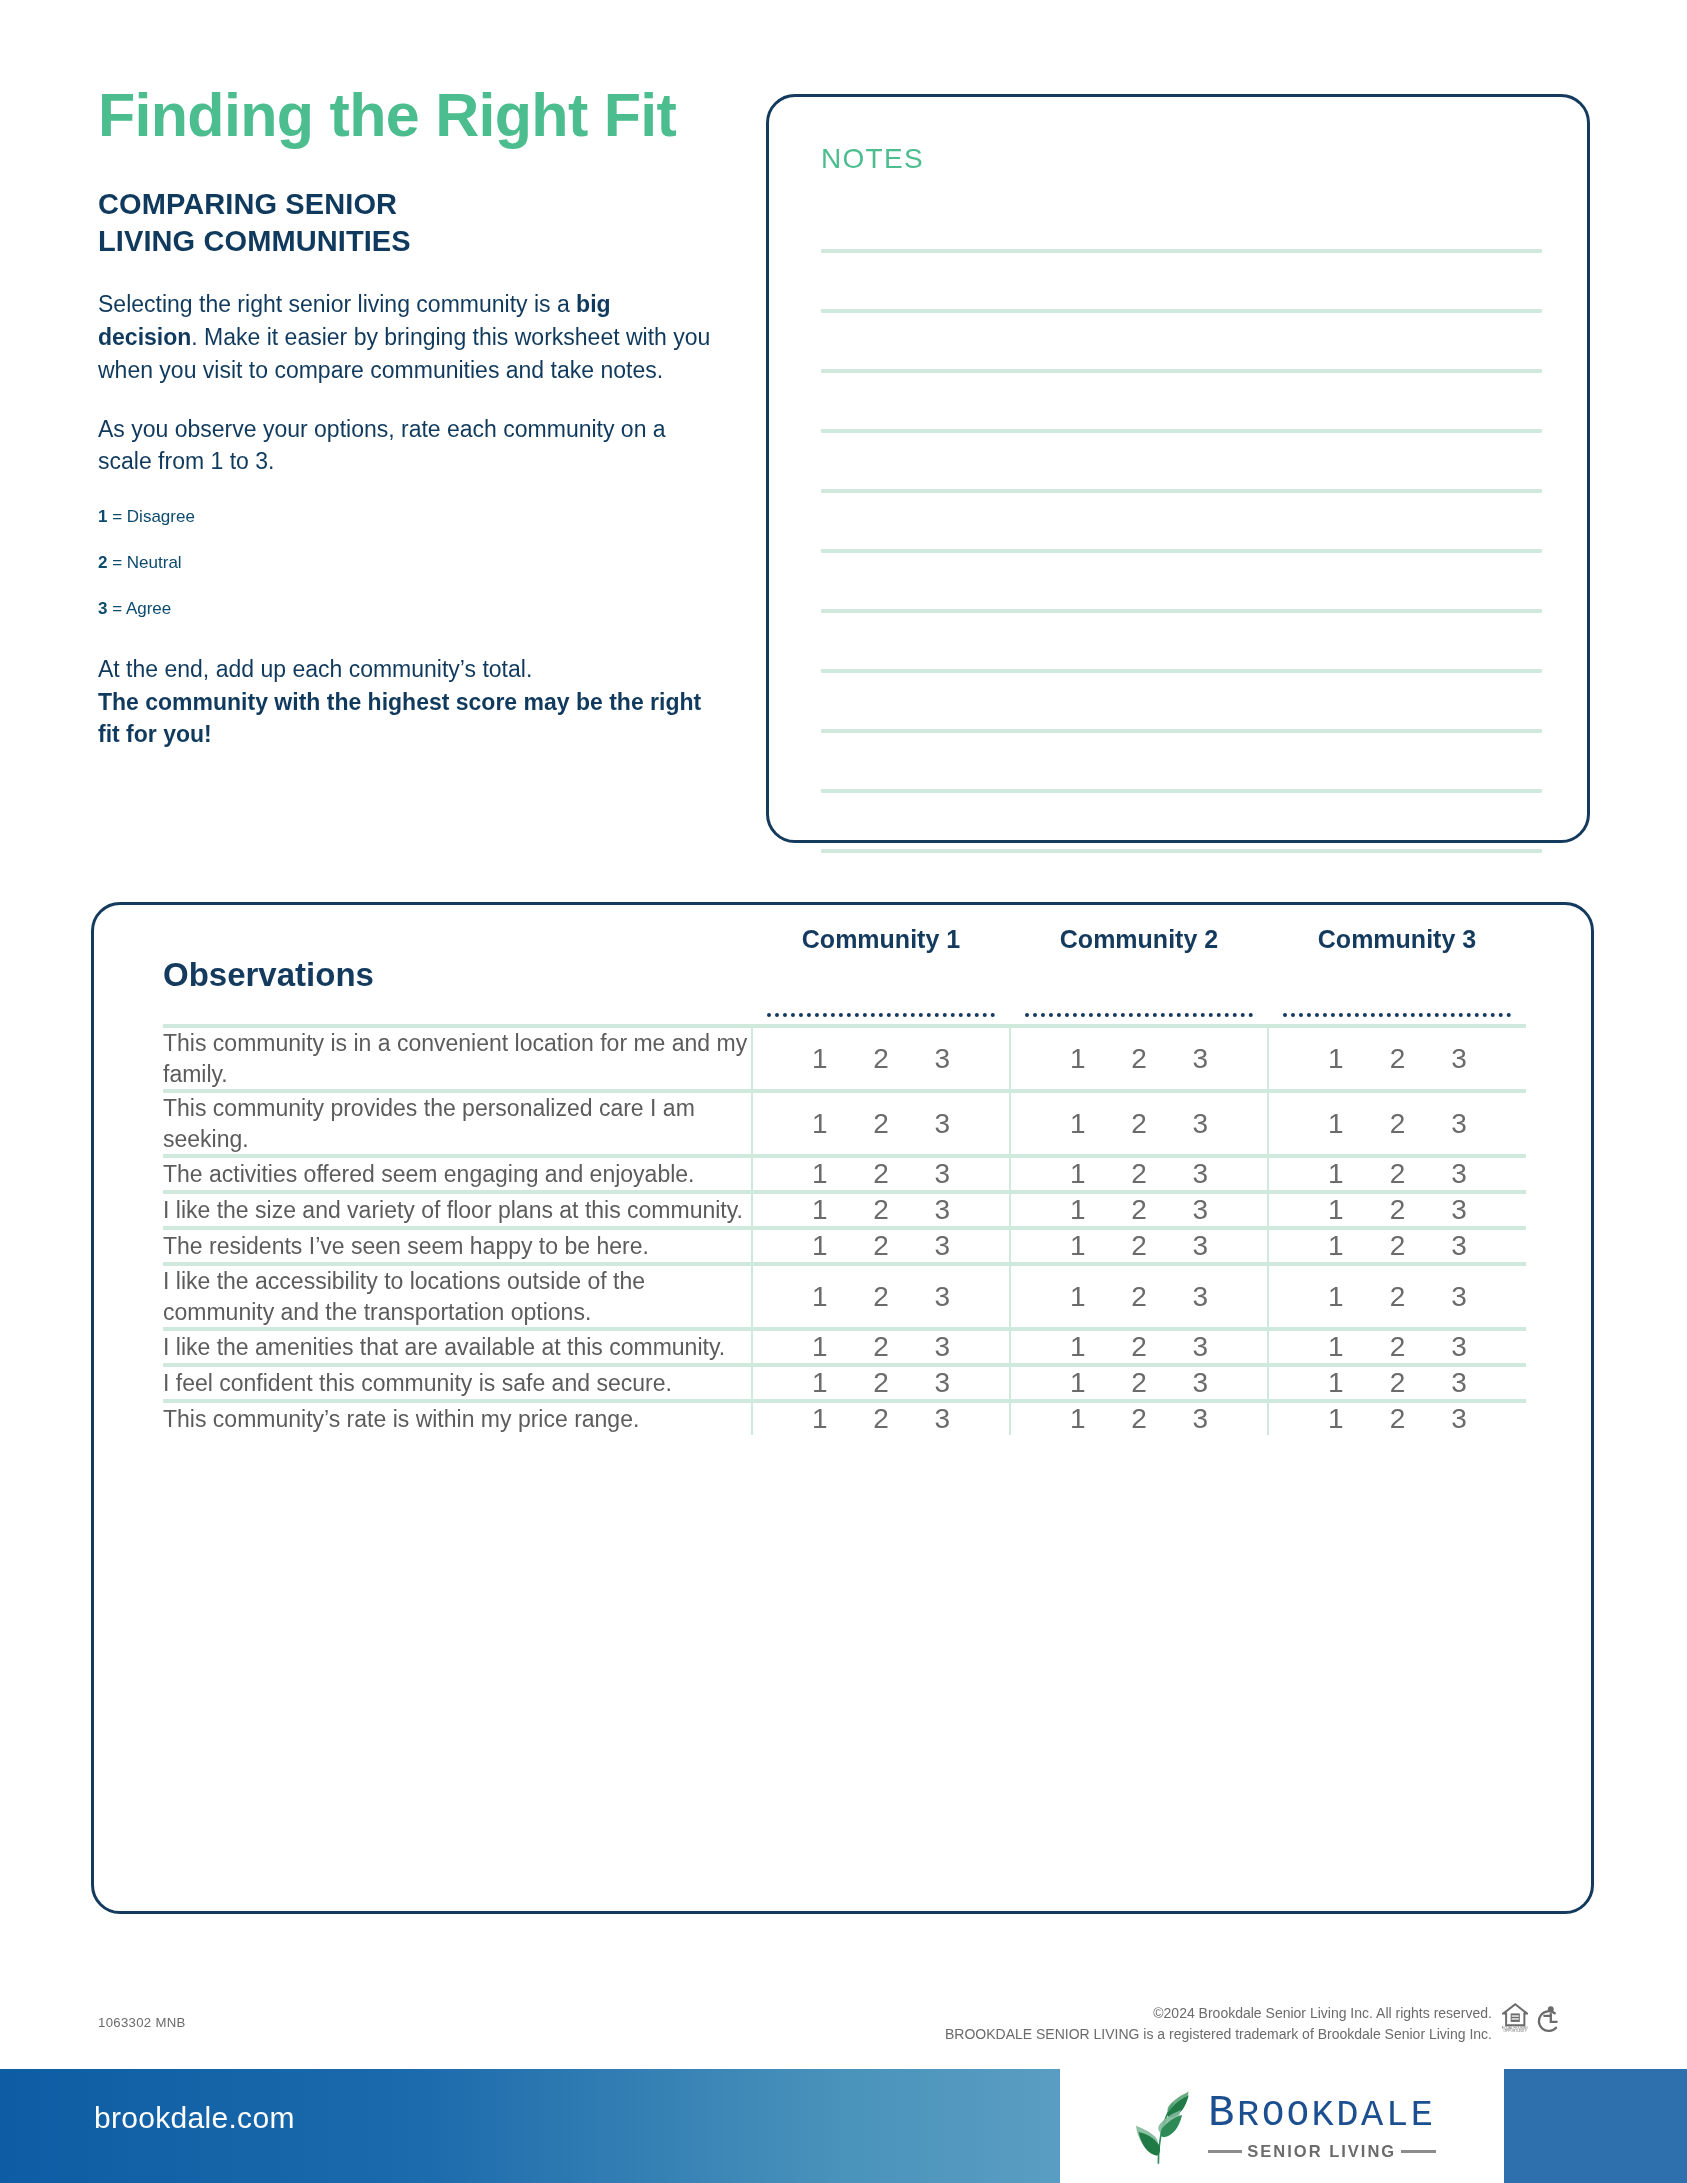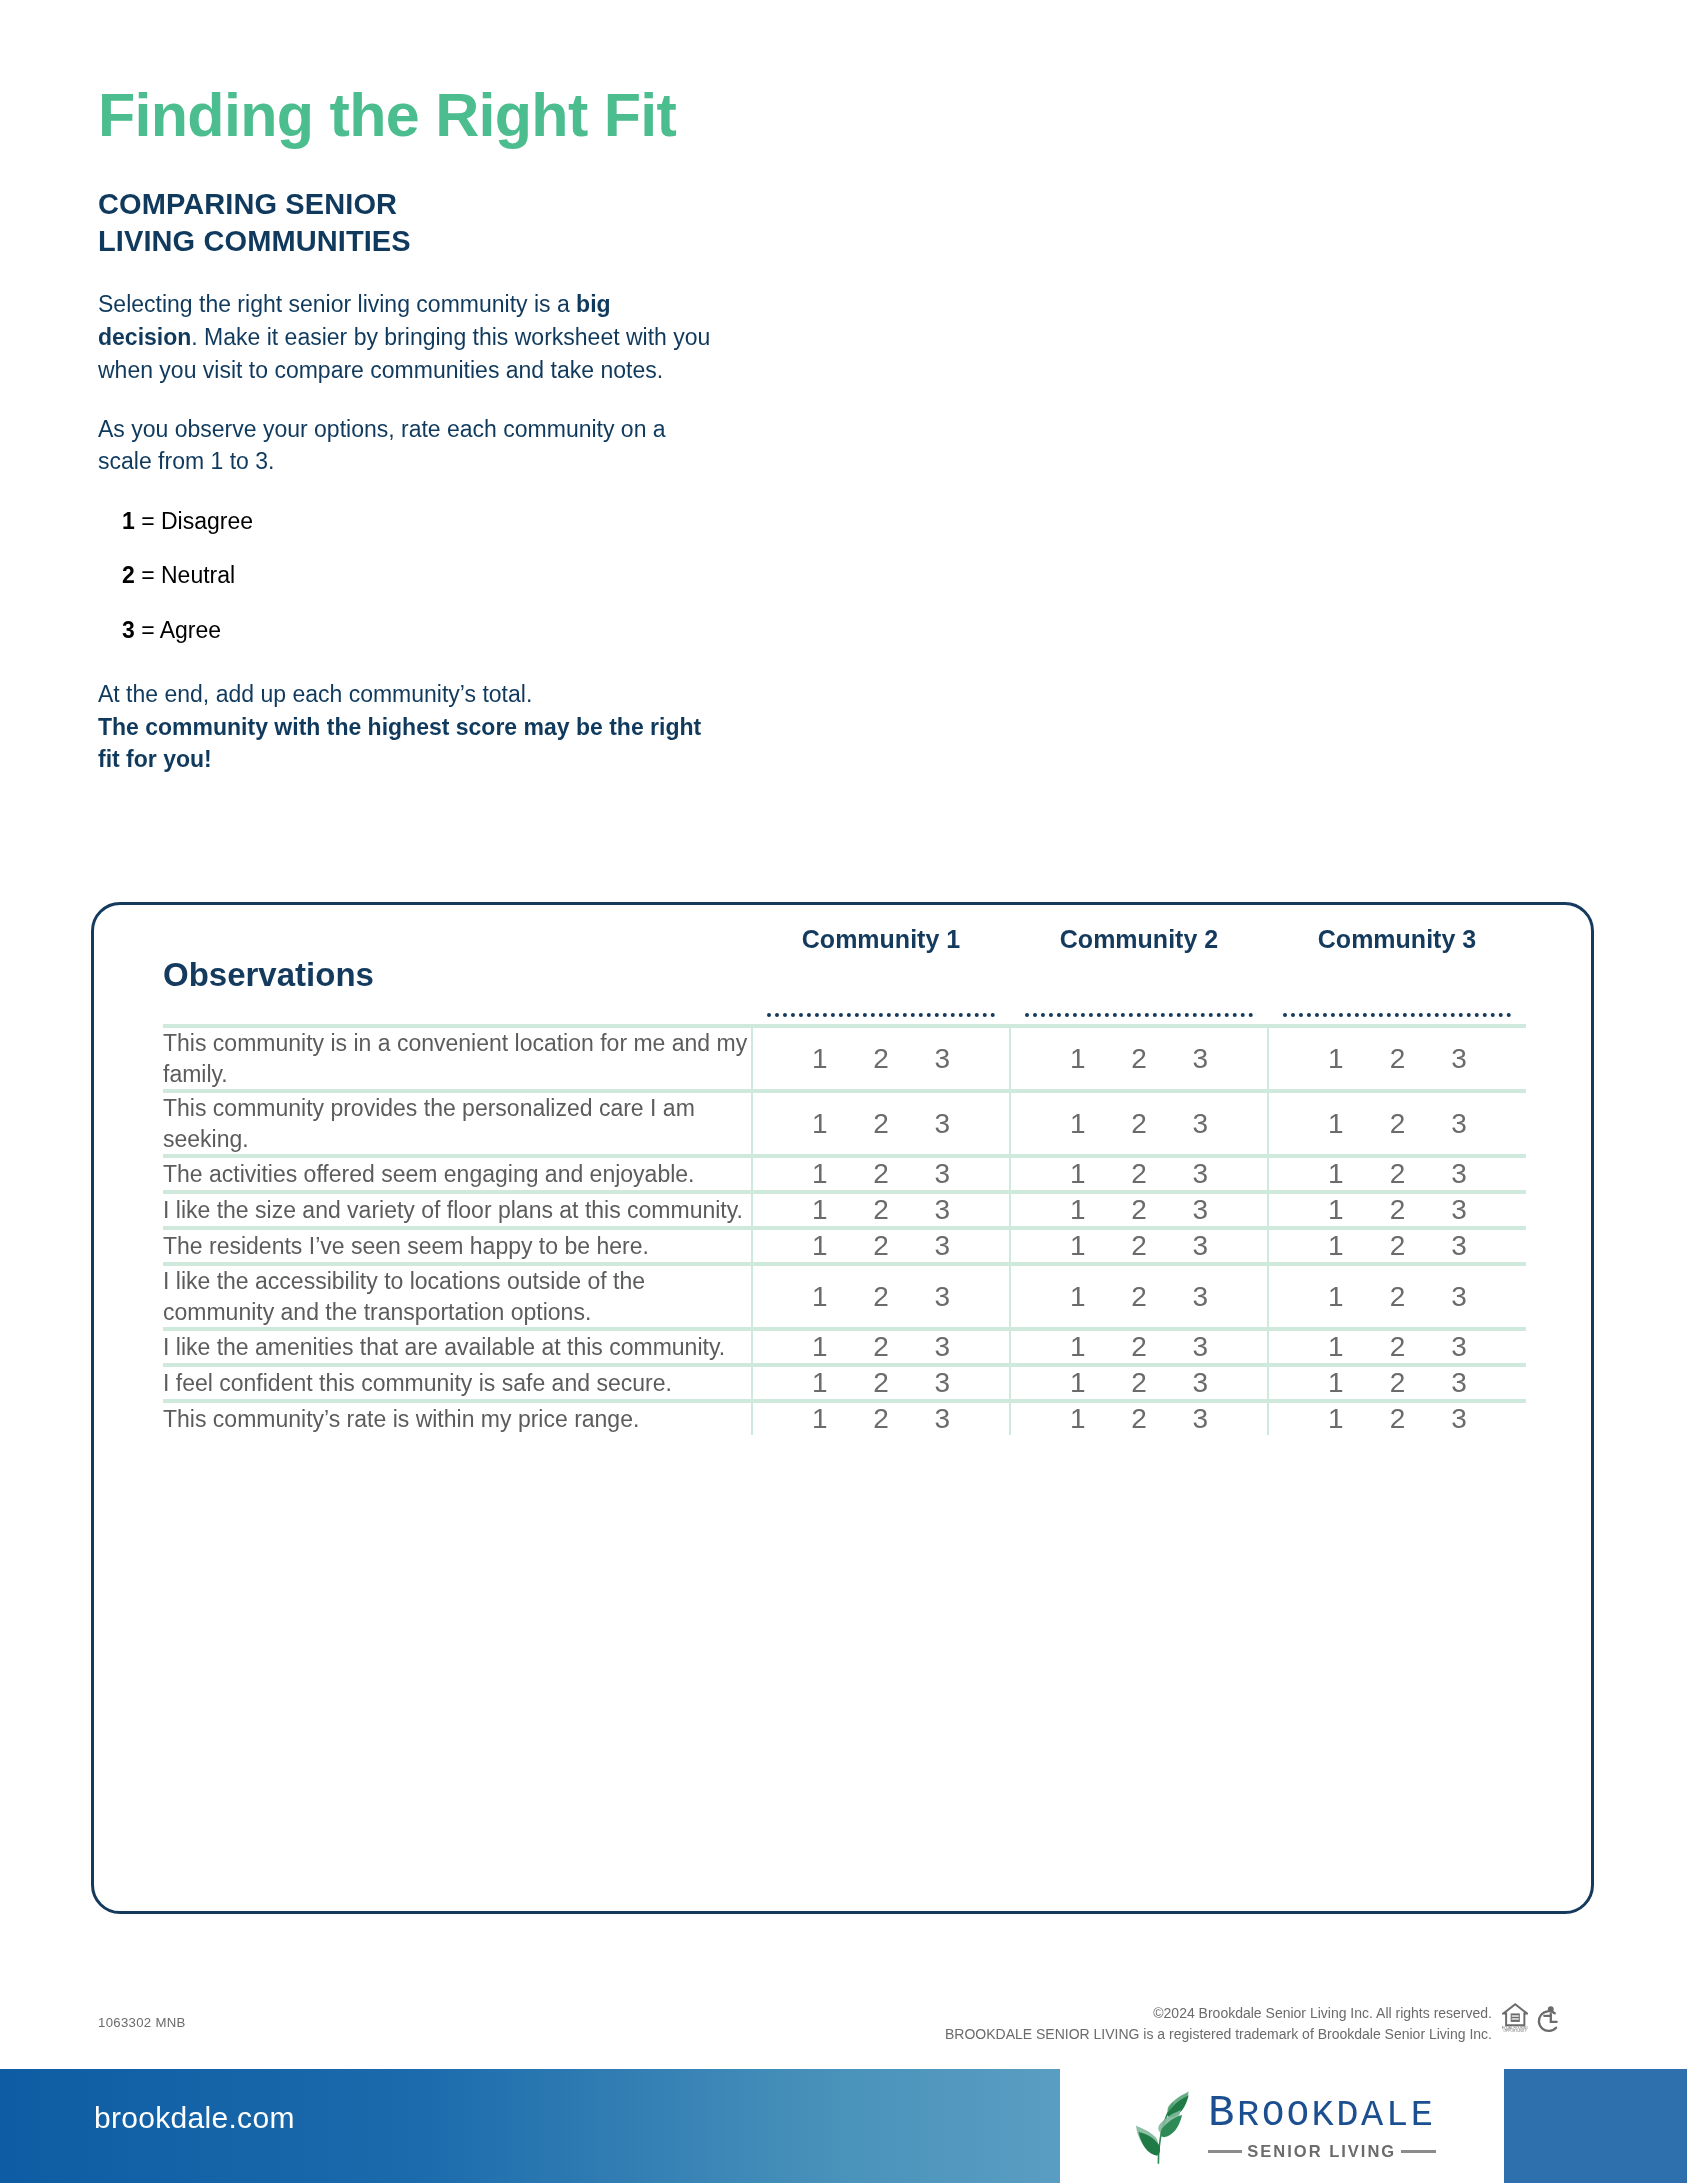--- a/index.html
+++ b/index.html
@@ -43,25 +43,24 @@
   }
   .body-para {
     font-size: 23px;
     color: #103a5d;
     line-height: 1.42;
     margin-bottom: 26.5px;
     font-weight: 400;
   }
   .body-para b { font-weight: 700; }
   .scale-item {
-    font-size: 23px;
-    color: #000000;
+    font-size: 17px;
+    color: #0c4a6e;
     line-height: 1.4;
     margin-bottom: 22.5px;
-    margin-left: 24px;
   }
   .scale-item .num { font-weight: 700; }
   .closing {
     font-size: 23px;
     color: #103a5d;
     line-height: 1.42;
     margin-top: 32px;
   }
   .closing .emph { font-weight: 700; display: block; }
 
@@ -303,20 +302,36 @@
     <div class="scale-item"><span class="num">1</span><span> = Disagree</span></div>
     <div class="scale-item"><span class="num">2</span><span> = Neutral</span></div>
     <div class="scale-item"><span class="num">3</span><span> = Agree</span></div>
 
     <div class="closing">
       <span>At the end, add up each community’s total.</span>
       <span class="emph">The community with the highest score may be the right fit for you!</span>
     </div>
   </div>
 
+  <div class="notes-box">
+    <div class="notes-label">NOTES</div>
+    <div class="notes-lines">
+      <div class="note-line"></div>
+      <div class="note-line"></div>
+      <div class="note-line"></div>
+      <div class="note-line"></div>
+      <div class="note-line"></div>
+      <div class="note-line"></div>
+      <div class="note-line"></div>
+      <div class="note-line"></div>
+      <div class="note-line"></div>
+      <div class="note-line"></div>
+      <div class="note-line"></div>
+    </div>
+  </div>
 
   <div class="table-card">
     <table class="tbl">
       <tbody>
           <tr>
         <th class="hdr-obs">Observations</th>
         <th class="hdr-comm">
           <div class="hdr-cell-inner">
             <span class="hdr-label">Community 1</span>
             <span class="dotline"></span>

